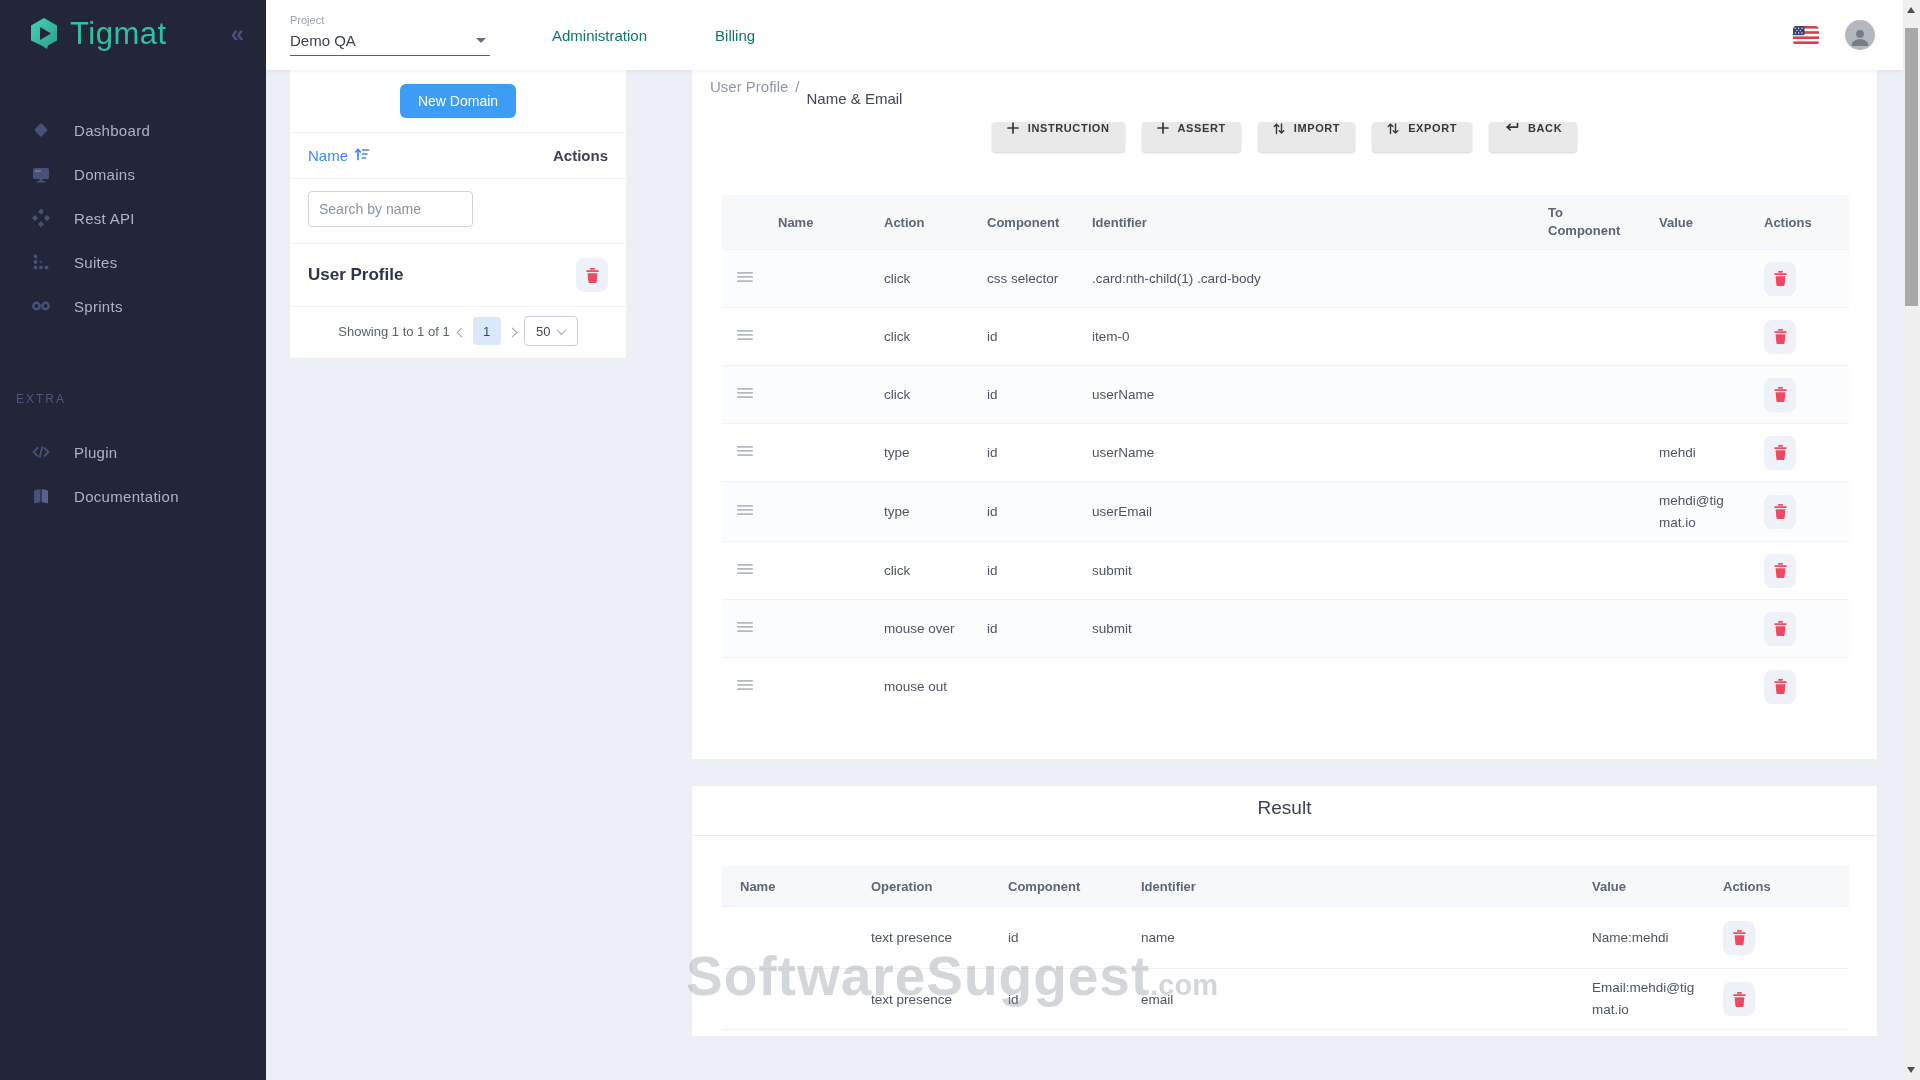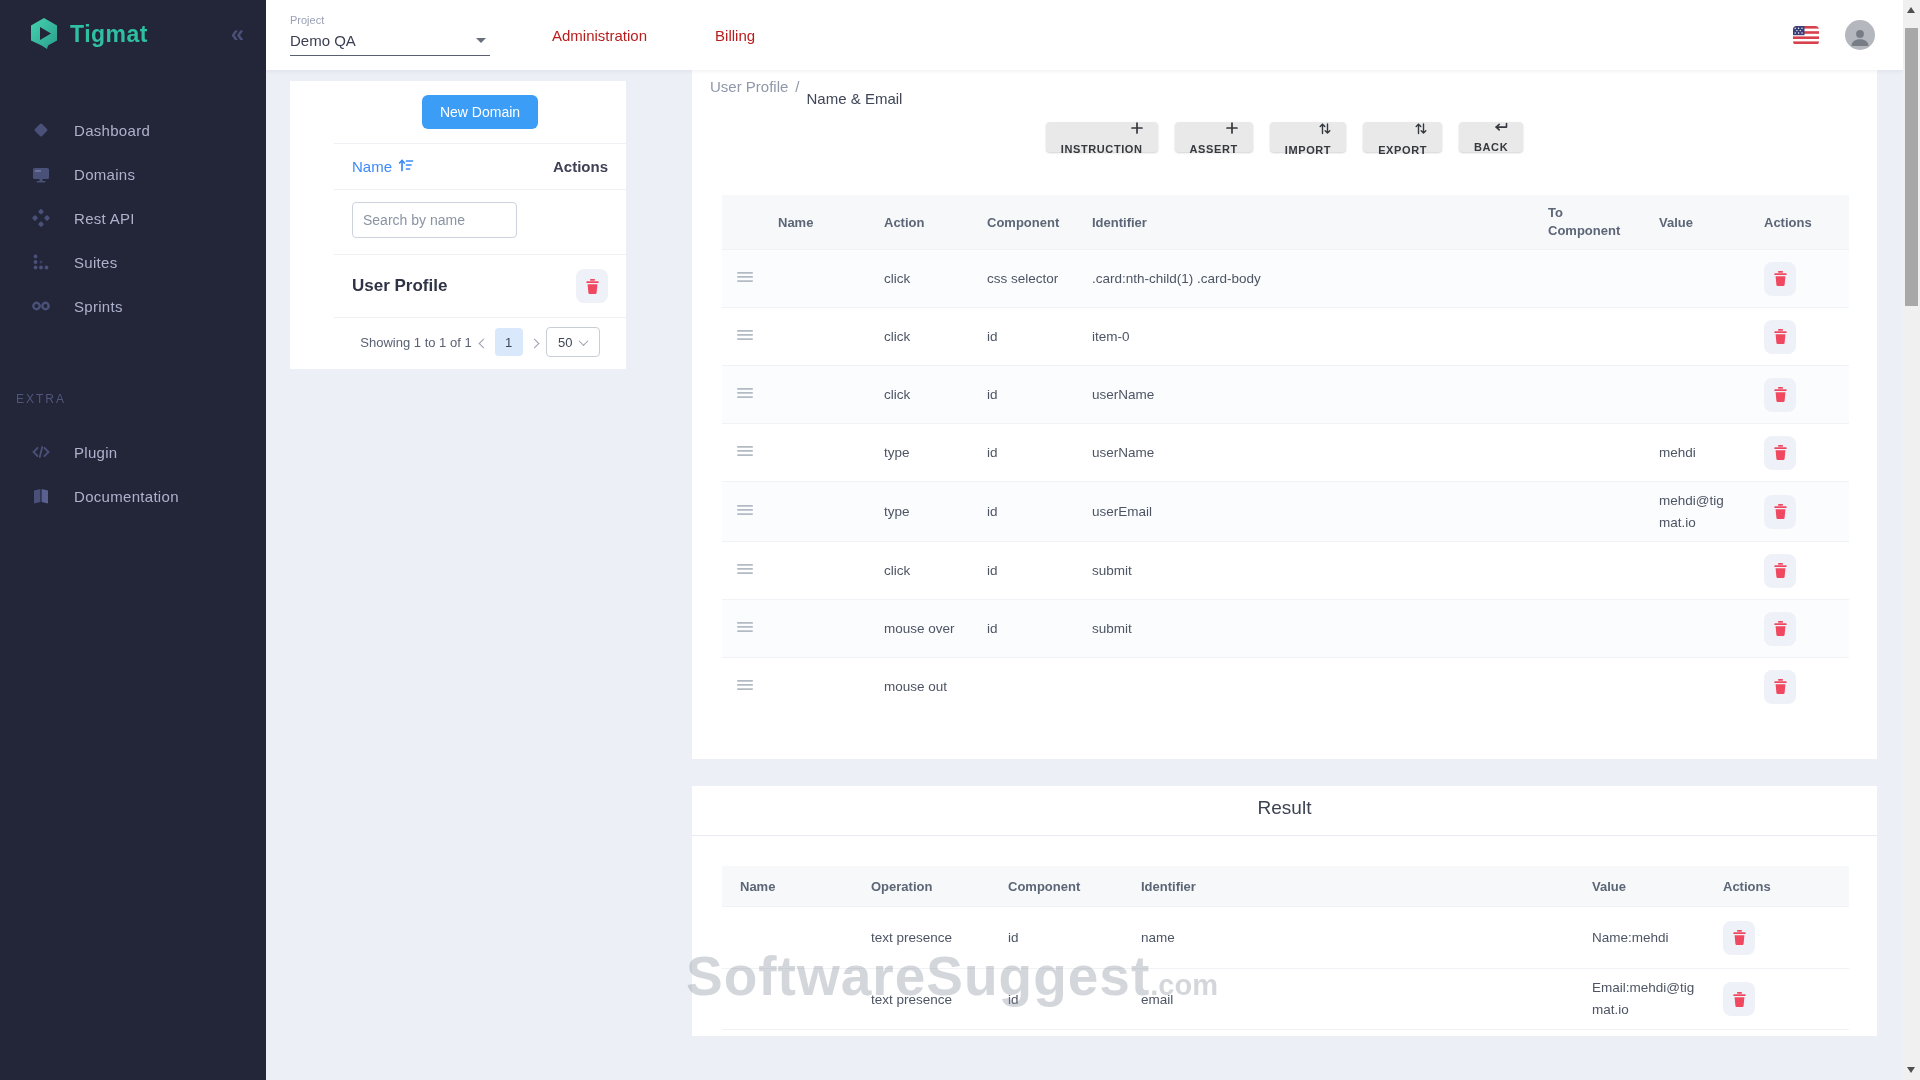--- a/index.html
+++ b/index.html
@@ -11,46 +11,46 @@
     overflow:hidden;
     color:#4d5564;
   }
   
   .sidebar {
     position:absolute; left:0; top:0; width:266px; height:1080px;
     background:#232539; z-index:10;
   }
   .logo-row { display:flex; align-items:center; padding:16px 22px 0 26px; }
   .logo-mark { width:36px; height:36px; flex:0 0 auto; }
-  .logo-text { color:#2fc0a2; font-size:23px; font-weight:bold; letter-spacing:.5px; margin-left:8px; flex:1; }
+  .logo-text { color:#2fc0a2; font-size:31px; font-weight:normal; letter-spacing:.5px; margin-left:8px; flex:1; }
   .collapse { color:#4b5176; font-size:24px; font-weight:bold; cursor:pointer; line-height:1; }
   .menu { margin-top:56px; }
   .menu-item { display:flex; align-items:center; height:44px; padding-left:30px; cursor:pointer; }
   .menu-item .mi-icon { width:22px; display:flex; justify-content:center; margin-right:22px; }
   .menu-item .mi-label { color:#aeb2cc; font-size:15px; letter-spacing:.3px; }
   .extra-label { color:#51567c; font-size:12px; letter-spacing:2px; padding-left:16px; margin-top:64px; }
   .menu-extra { margin-top:24px; }
   
   .topbar {
     position:absolute; left:266px; right:17px; top:0; height:70px; background:#ffffff;
     box-shadow:0 1px 4px rgba(40,50,80,.08); z-index:6; display:flex; align-items:center;
   }
   .project-select { margin-left:24px; width:200px; cursor:pointer; }
   .project-label { font-size:11px; color:#9aa0b5; }
   .project-value-row { display:flex; align-items:center; justify-content:space-between; border-bottom:1px solid #5b6070; padding:4px 4px 6px 0; margin-top:2px; }
   .project-value { font-size:15px; color:#3a3f51; }
   .tri-down { width:0; height:0; border-left:5px solid transparent; border-right:5px solid transparent; border-top:5px solid #6a6f7d; }
-  .top-link { font-size:15px; color:#b91c1c; font-weight:500; cursor:pointer; }
+  .top-link { font-size:15px; color:#0f766e; font-weight:500; cursor:pointer; }
   .top-link.adm { margin-left:62px; }
   .top-link.bil { margin-left:68px; }
   .top-right { margin-left:auto; display:flex; align-items:center; gap:26px; margin-right:28px; }
   .flag { width:26px; height:19px; border-radius:4px; overflow:hidden; cursor:pointer; display:block; }
   .avatar { width:30px; height:30px; border-radius:50%; background:#b4b7bd; overflow:hidden; cursor:pointer; display:flex; align-items:flex-end; justify-content:center; }
   
-  .panel { position:absolute; left:290px; top:81px; width:336px; background:#ffffff; z-index:5;padding-left:44px; }
+  .panel { position:absolute; left:290px; top:70px; width:336px; background:#ffffff; z-index:5; }
   .panel-sec { border-bottom:1px solid #eef0f4; }
   .btn-new { display:block; margin:8px auto; background:#3b9df5; color:#fff; border:none; border-radius:6px;
              font-size:14px; padding:9px 18px; cursor:pointer; font-family:inherit; }
   .panel-head { display:flex; align-items:center; justify-content:space-between; padding:14px 18px; }
   .name-sort { display:flex; align-items:center; gap:6px; color:#3d8af7; font-size:15px; font-weight:500; cursor:pointer; }
   .actions-h { color:#3f4254; font-size:15px; font-weight:600; }
   .search-row { padding:12px 18px 16px; }
   .search-input { width:165px; height:36px; border:1px solid #cdd3dc; border-radius:4px; padding:0 10px;
                   font-size:14px; color:#3f4656; font-family:inherit; outline:none; }
   .search-input::placeholder { color:#8a93a3; }
@@ -74,23 +74,23 @@
   .bc-parent { color:#8f97a8; cursor:pointer; }
   .bc-sep { color:#8f97a8; }
   .bc-current { color:#3f4656;margin-top:24px; }
   .tabs { height:44px; display:flex; }
   .tab { width:161px; display:flex; align-items:center; justify-content:center; font-size:12.5px; font-weight:bold;
          letter-spacing:.6px; color:#878fa3; cursor:pointer; }
   .tab.active { background:#fff; color:#3c4356; border-bottom:3px solid #3c70d9; }
   .card { background:#fff; }
   .steps-card { height:656px; overflow:hidden; }
   .toolbar { display:flex; justify-content:center; gap:17px; padding-top:19px; }
-  .tbtn { display:flex; align-items:flex-end; gap:9px; background:#e9e9e9; border:none; border-radius:4px; height:30px;
+  .tbtn { display:flex; align-items:flex-start; gap:9px; background:#e9e9e9; border:none; border-radius:4px; height:30px;
           padding:0 15px; font-size:11px; font-weight:bold; letter-spacing:.6px; color:#35383e;
-          box-shadow:0 1px 2px rgba(0,0,0,.18); cursor:pointer; font-family:inherit;flex-direction:column; }
+          box-shadow:0 1px 2px rgba(0,0,0,.18); cursor:pointer; font-family:inherit; }
   .tbtn .tb-ic { display:flex; align-items:center; }
   
   .tbl { margin:43px 28px 0 30px; }
   .steps-tbl .t-head, .steps-tbl .t-row { display:grid; grid-template-columns:50px 106px 103px 105px 1fr 111px 105px 91px; align-items:center; }
   .t-head { background:#f6f8fa; min-height:54px; font-size:13px; font-weight:600; color:#5c6676; }
   .t-head > div, .t-row > div { padding:8px 4px 8px 6px; }
   .t-row { min-height:58px; font-size:13.5px; color:#4d5564; border-top:1px solid #f1f2f6; }
   .t-row:nth-child(odd) { background:#fbfcfe; }
   .handle-cell { padding-left:14px !important; cursor:grab; }
   .to-comp-span { display:block; max-width:72px; line-height:1.35; }

